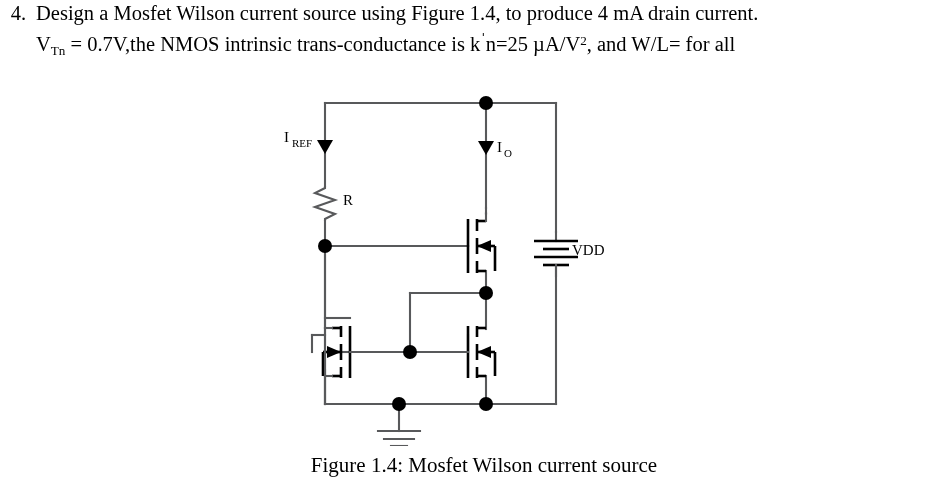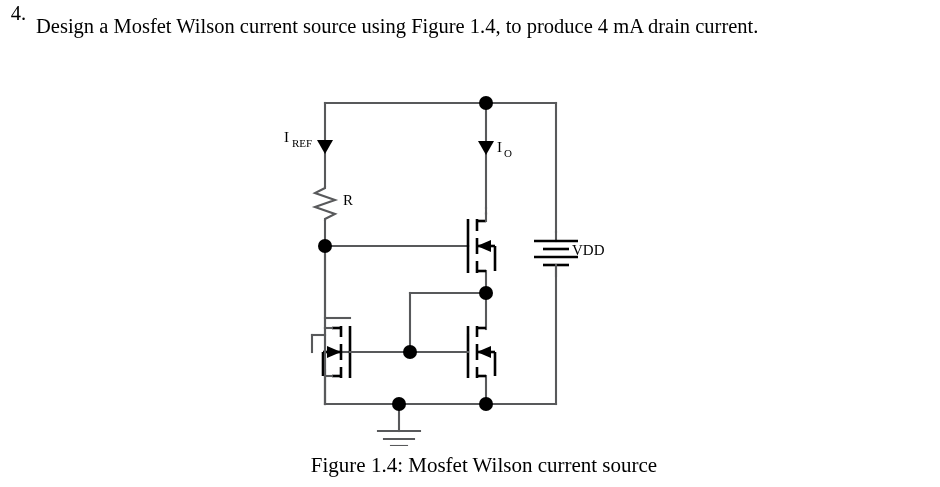--- a/index.html
+++ b/index.html
@@ -34,21 +34,20 @@
     padding-right: 10px;
     font-size: 20.5px;
     line-height: 27px;
     box-sizing: border-box;
   }
   .q-body {
     flex: 1 1 auto;
     font-size: 20.5px;
     line-height: 27px;
     padding-top: 0px;
-    margin-top: 13px;
   }
   .q-line {
     white-space: nowrap;
   }
   sub {
     font-size: 0.64em;
     vertical-align: -0.26em;
     letter-spacing: 0;
   }
   sup {
@@ -123,20 +122,21 @@
   }
 </style>
 </head>
 <body>
 
 <div class="problem">
   <div class="problem-row">
     <div class="q-number">4.</div>
     <div class="q-body">
       <div class="q-line" id="pline1"><span>Design a Mosfet Wilson current source using Figure 1.4, to produce 4 mA drain current.</span></div>
+      <div class="q-line" id="pline2"><span>V</span><sub>Tn</sub><span> = 0.7V,the NMOS intrinsic trans-conductance is k</span><span class="prime">ˈ</span><span>n=25 µA/V</span><sup>2</sup><span>, and W/L= for all</span></div>
     </div>
   </div>
 </div>
 
 <div class="figure-wrap">
   <svg id="circuit" width="940" height="360" viewBox="0 0 940 360">
 
     <path class="wire" d="M325,17 L556,17"></path>
 
     <path class="wire" d="M325,17 L325,100"></path>

